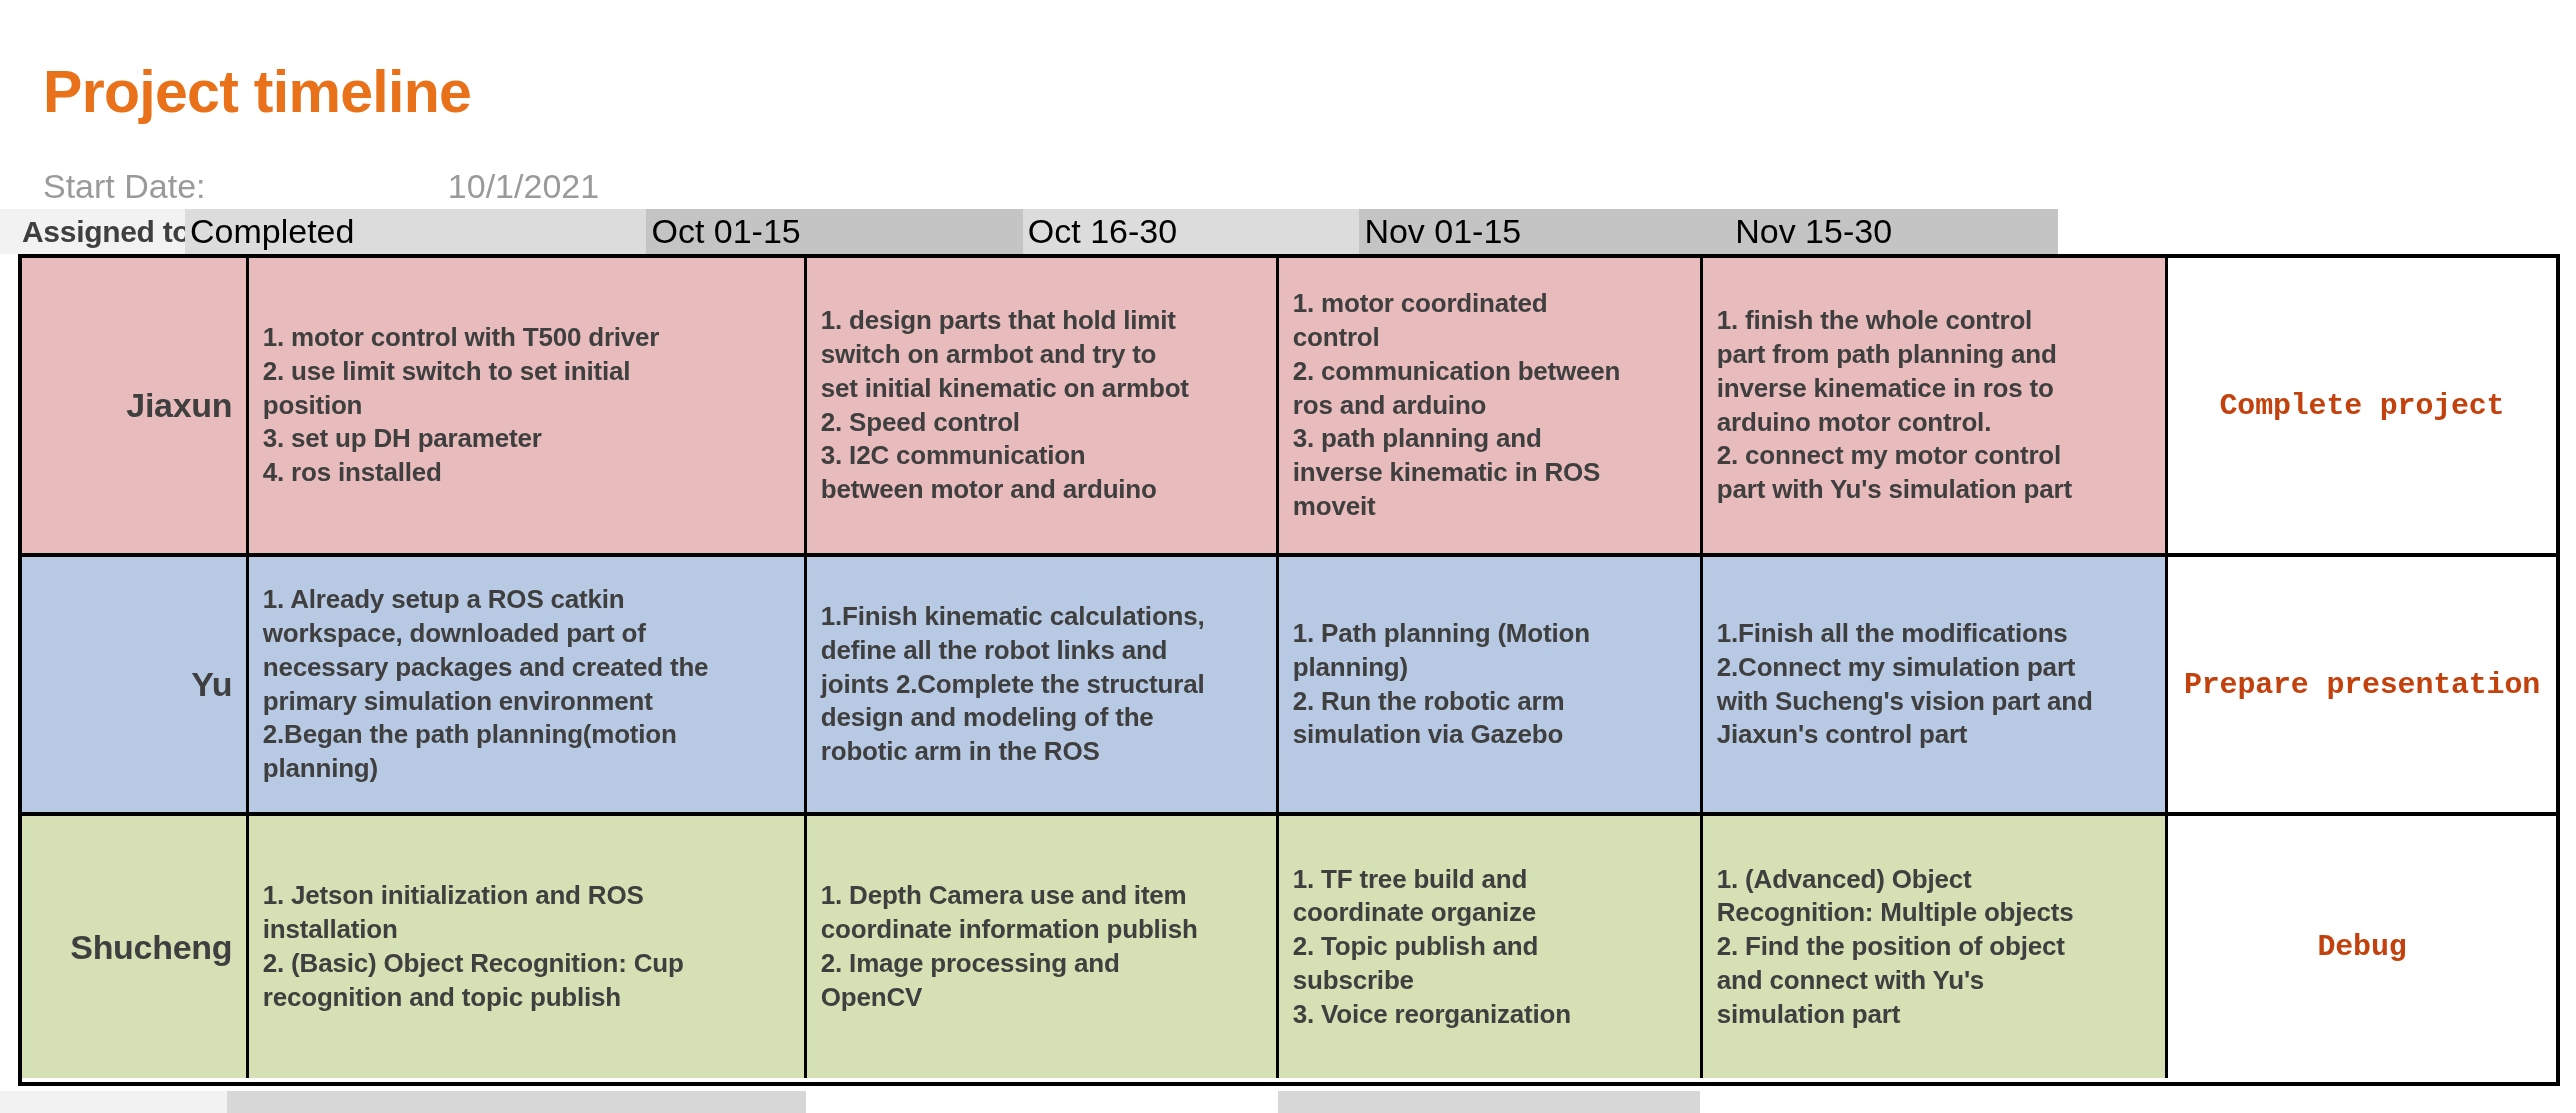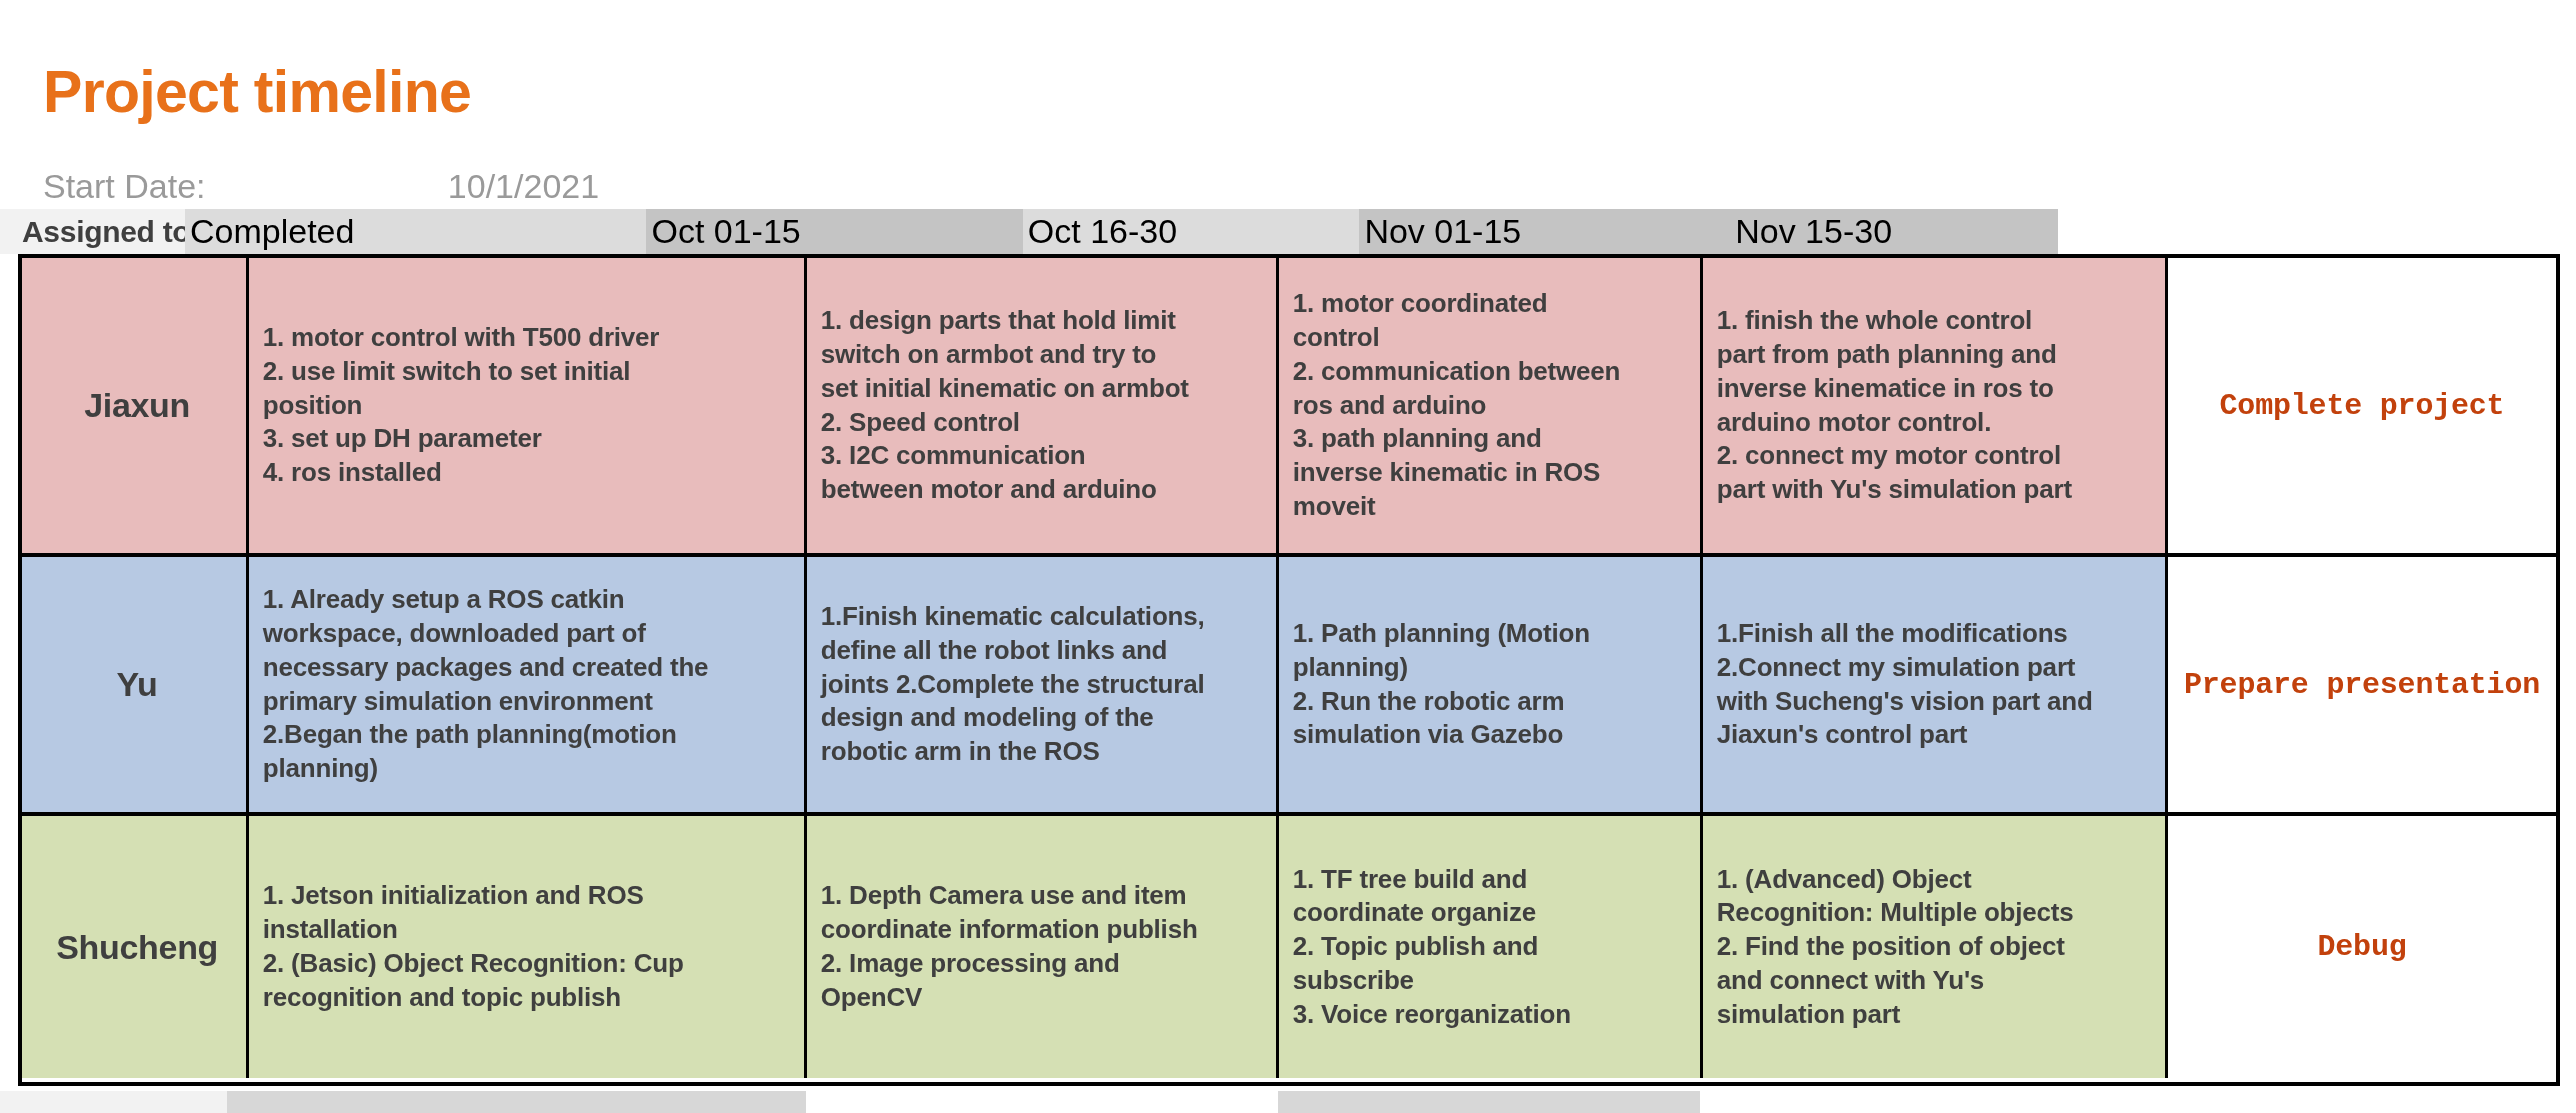--- a/index.html
+++ b/index.html
@@ -124,21 +124,21 @@
     display: flex;
     flex-direction: column;
     justify-content: center;
     overflow: hidden;
   }
   .cell:last-child { border-right: none; }
 
   .cell.namecell {
     width: 227px;
     min-width: 227px;
-    align-items: center;
+    align-items: flex-end;
     padding-left: 20px;
   }
   .cell.c-completed { width: 558px; min-width: 558px; }
   .cell.c-oct1      { width: 472px; min-width: 472px; }
   .cell.c-oct16     { width: 424px; min-width: 424px; }
   .cell.c-nov1      { width: 465px; min-width: 465px; }
   .cell.c-nov15     { width: 388px; min-width: 388px;
                       align-items: center; justify-content: center; }
 
   .bg-pink  { background: #e8bcbc; }

